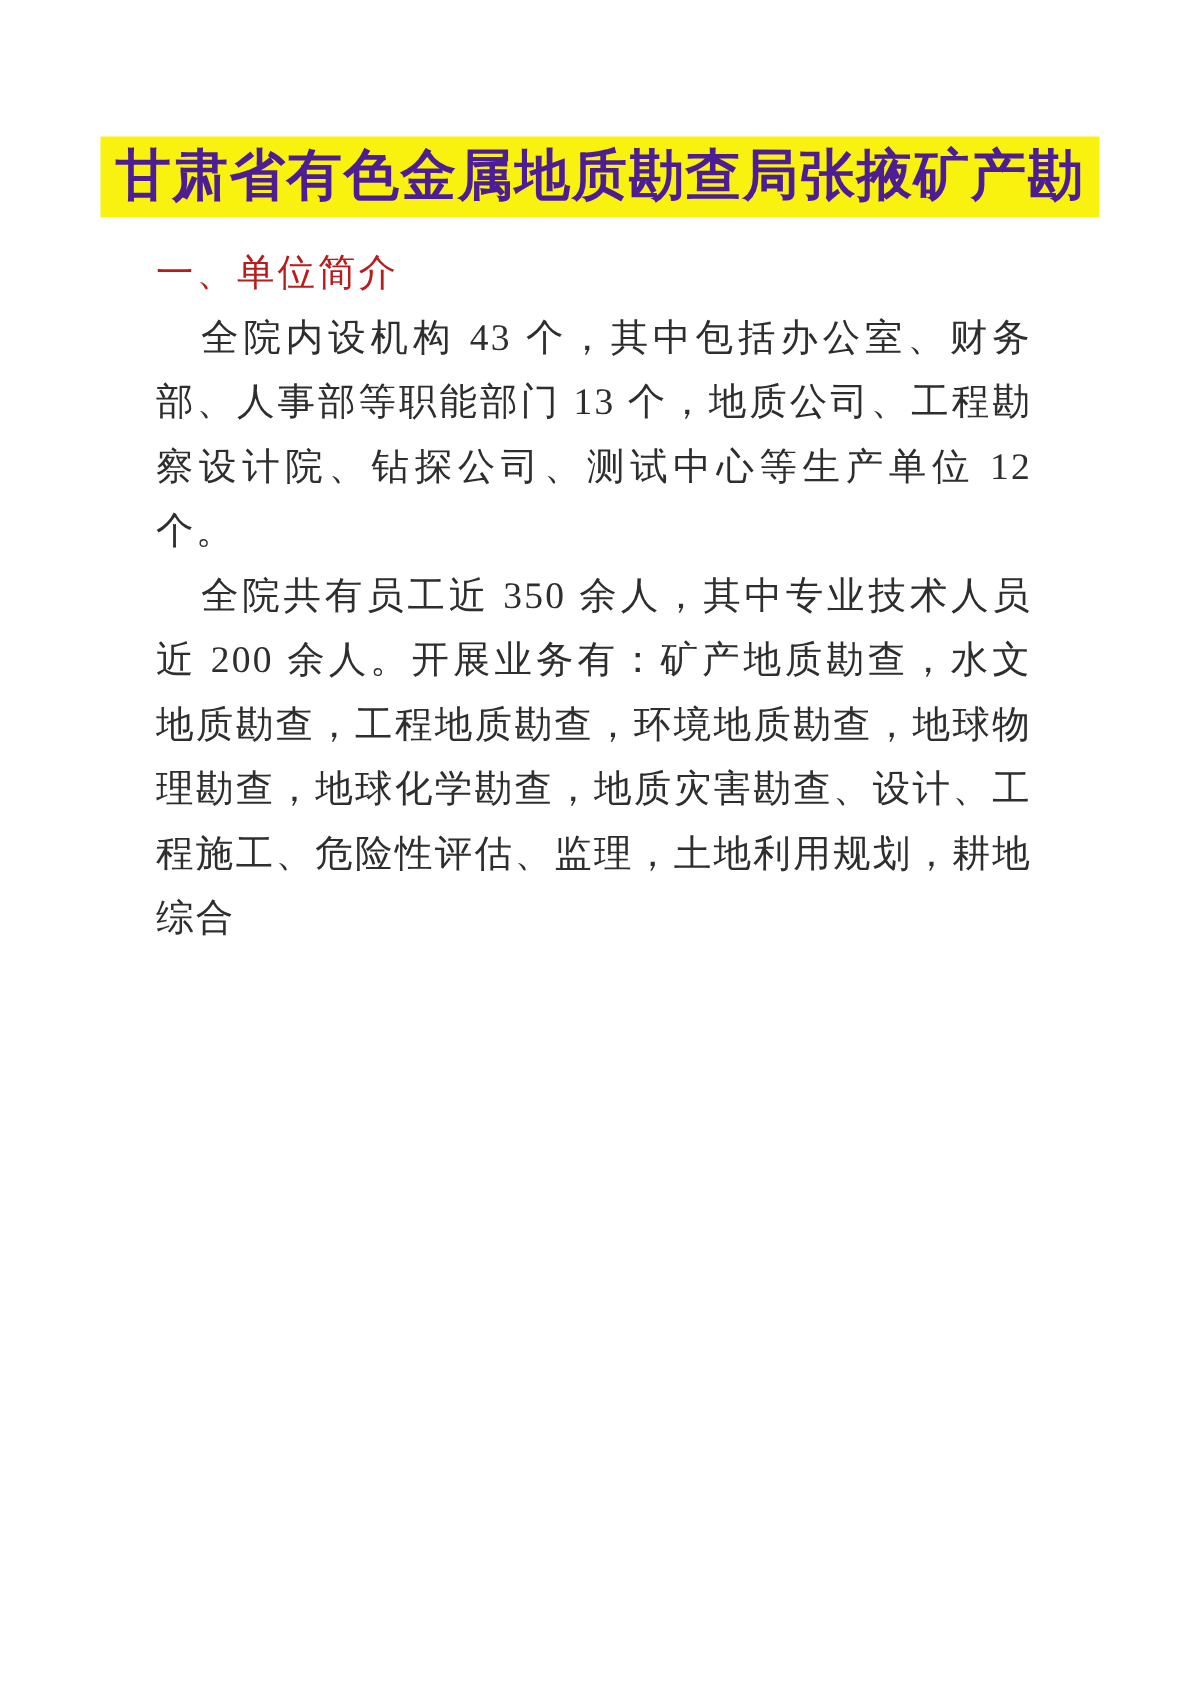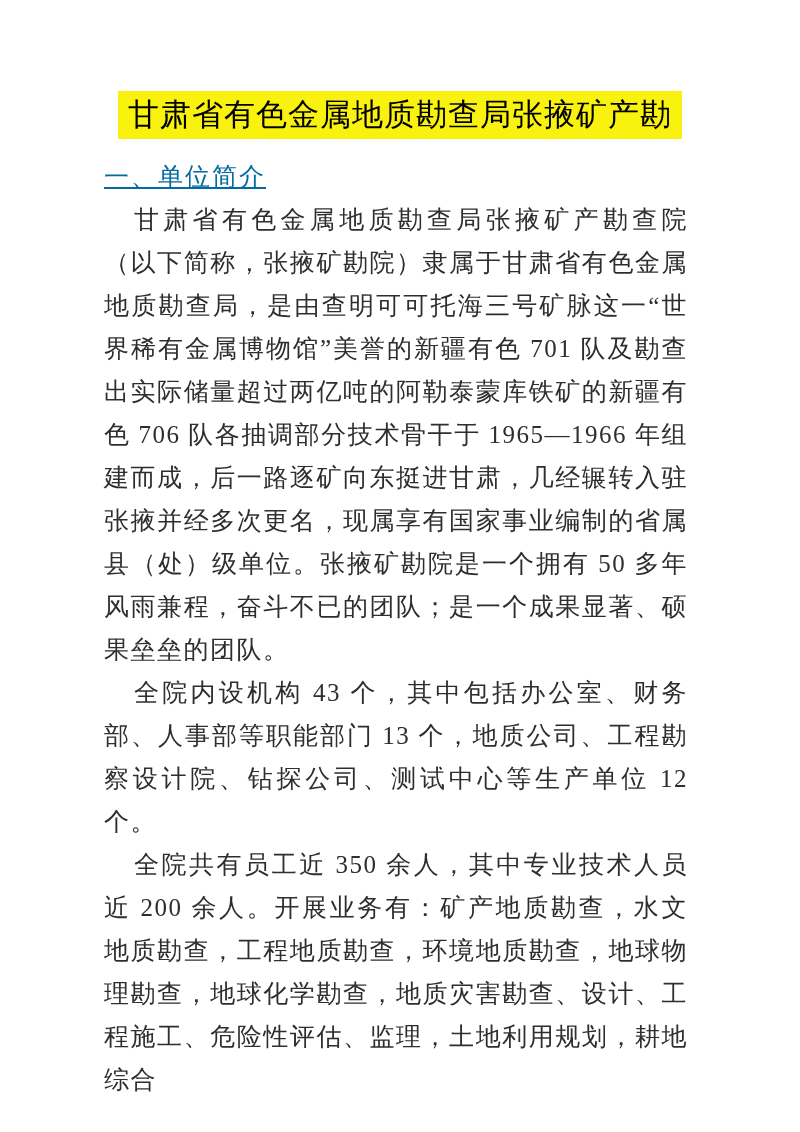--- a/index.html
+++ b/index.html
@@ -19,64 +19,62 @@
   .title-wrap {
     padding-top: 91px;
   }
   .title-row {
     text-align: center;
     font-size: 0; 
   }
   .hl {
     display: inline-block;
     background: var(--hl, #f8f20e);
-    color: #000000;
-    font-weight: 400;
-    font-size: 31px;
+    color: #4c1d95;
+    font-weight: 700;
+    font-size: 37px;
     line-height: 1;
     letter-spacing: 1px;
     padding: 8px 10px 9px 10px;
     white-space: nowrap;
   }
   .content {
     margin: 16px 112px 0 104px;
     color: #2e2e2e;
     font-size: 25px;
     line-height: 43px;
     letter-spacing: 1.5px;
     text-align: justify;
     text-justify: inter-character;
   }
   .section-heading {
     margin: 0;
     font-size: 25px;
     font-weight: 400;
     letter-spacing: 2px;
-    color: #0369a1;
-    text-decoration: underline;
+    color: #b91c1c;
   }
   .content p {
     margin: 0;
     text-indent: 30px;
   }
 </style>
 </head>
 <body>
 
 <div class="page">
 
   <div class="title-wrap">
     <div class="title-row">
       <span class="hl">甘肃省有色金属地质勘查局张掖矿产勘</span>
     </div>
   </div>
 
   <div class="content">
     <h2 class="section-heading">一、单位简介</h2>
 
-    <p>甘肃省有色金属地质勘查局张掖矿产勘查院（以下简称，张掖矿勘院）隶属于甘肃省有色金属地质勘查局，是由查明可可托海三号矿脉这一“世界稀有金属博物馆”美誉的新疆有色 701 队及勘查出实际储量超过两亿吨的阿勒泰蒙库铁矿的新疆有色 706 队各抽调部分技术骨干于 1965—1966 年组建而成，后一路逐矿向东挺进甘肃，几经辗转入驻张掖并经多次更名，现属享有国家事业编制的省属县（处）级单位。张掖矿勘院是一个拥有 50 多年风雨兼程，奋斗不已的团队；是一个成果显著、硕果垒垒的团队。</p>
 
     <p>全院内设机构 43 个，其中包括办公室、财务部、人事部等职能部门 13 个，地质公司、工程勘察设计院、钻探公司、测试中心等生产单位 12 个。</p>
 
     <p>全院共有员工近 350 余人，其中专业技术人员近 200 余人。开展业务有：矿产地质勘查，水文地质勘查，工程地质勘查，环境地质勘查，地球物理勘查，地球化学勘查，地质灾害勘查、设计、工程施工、危险性评估、监理，土地利用规划，耕地综合</p>
   </div>
 
 </div>
 
 </body></html>

